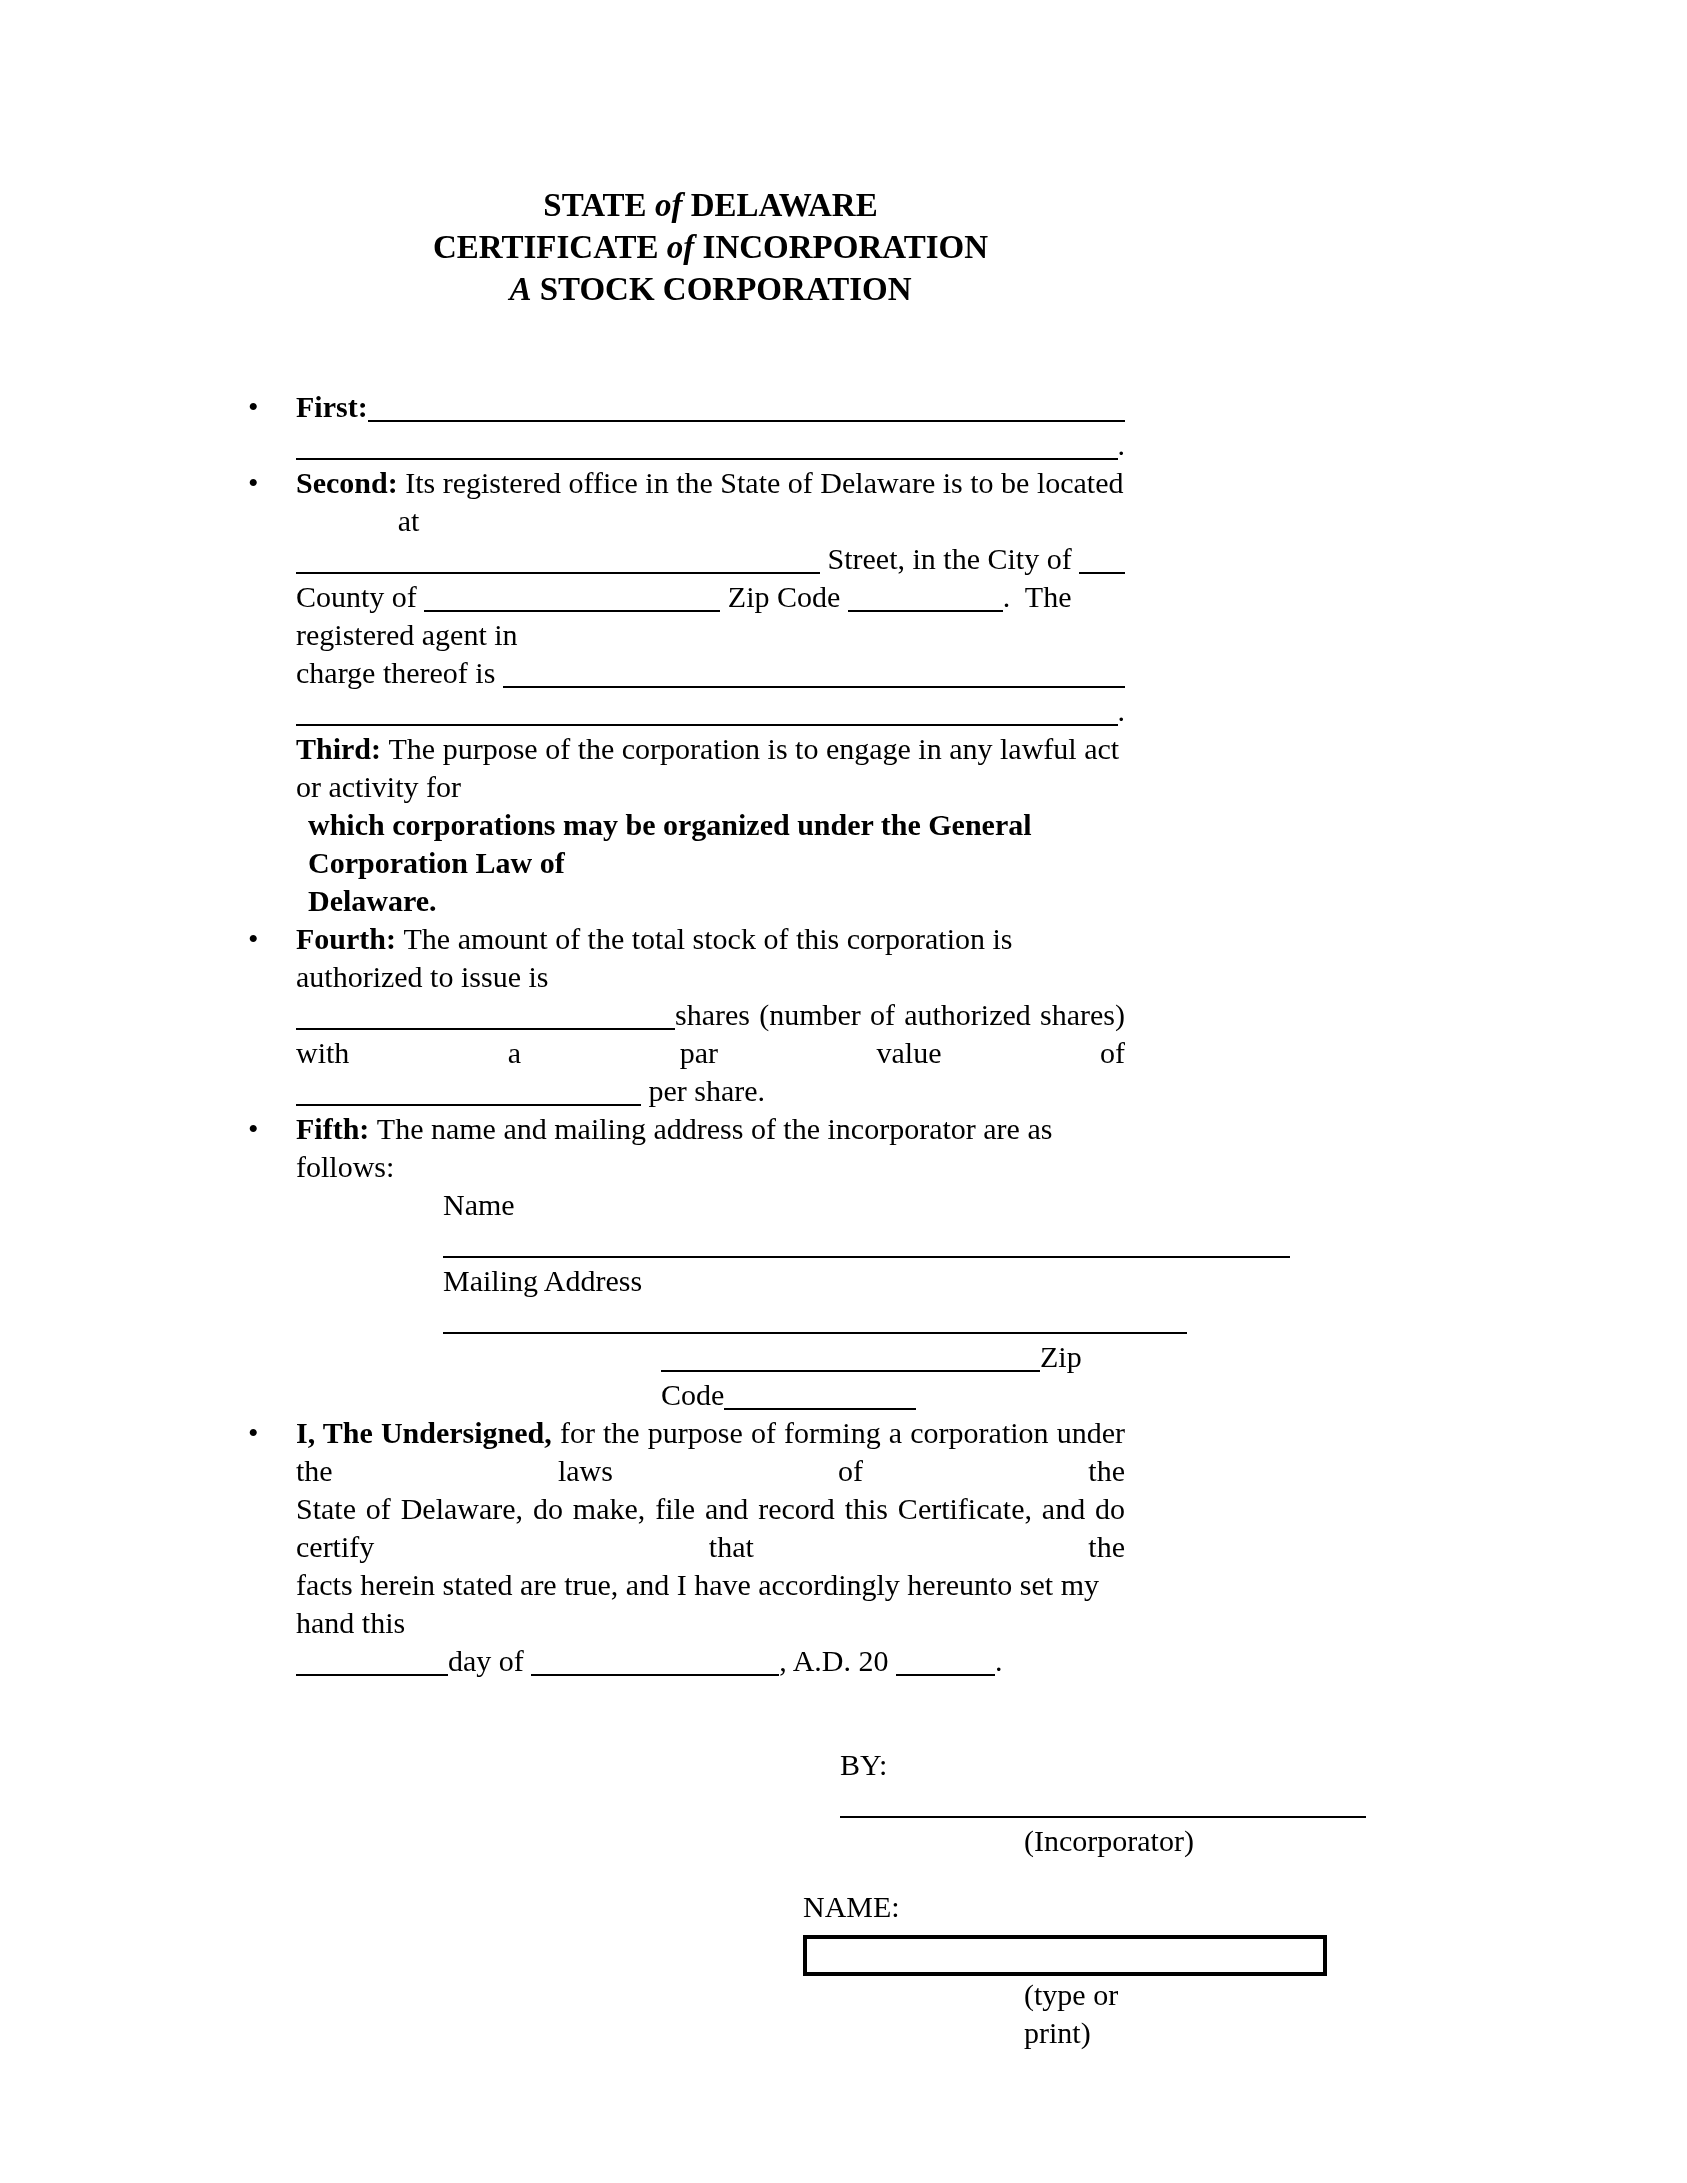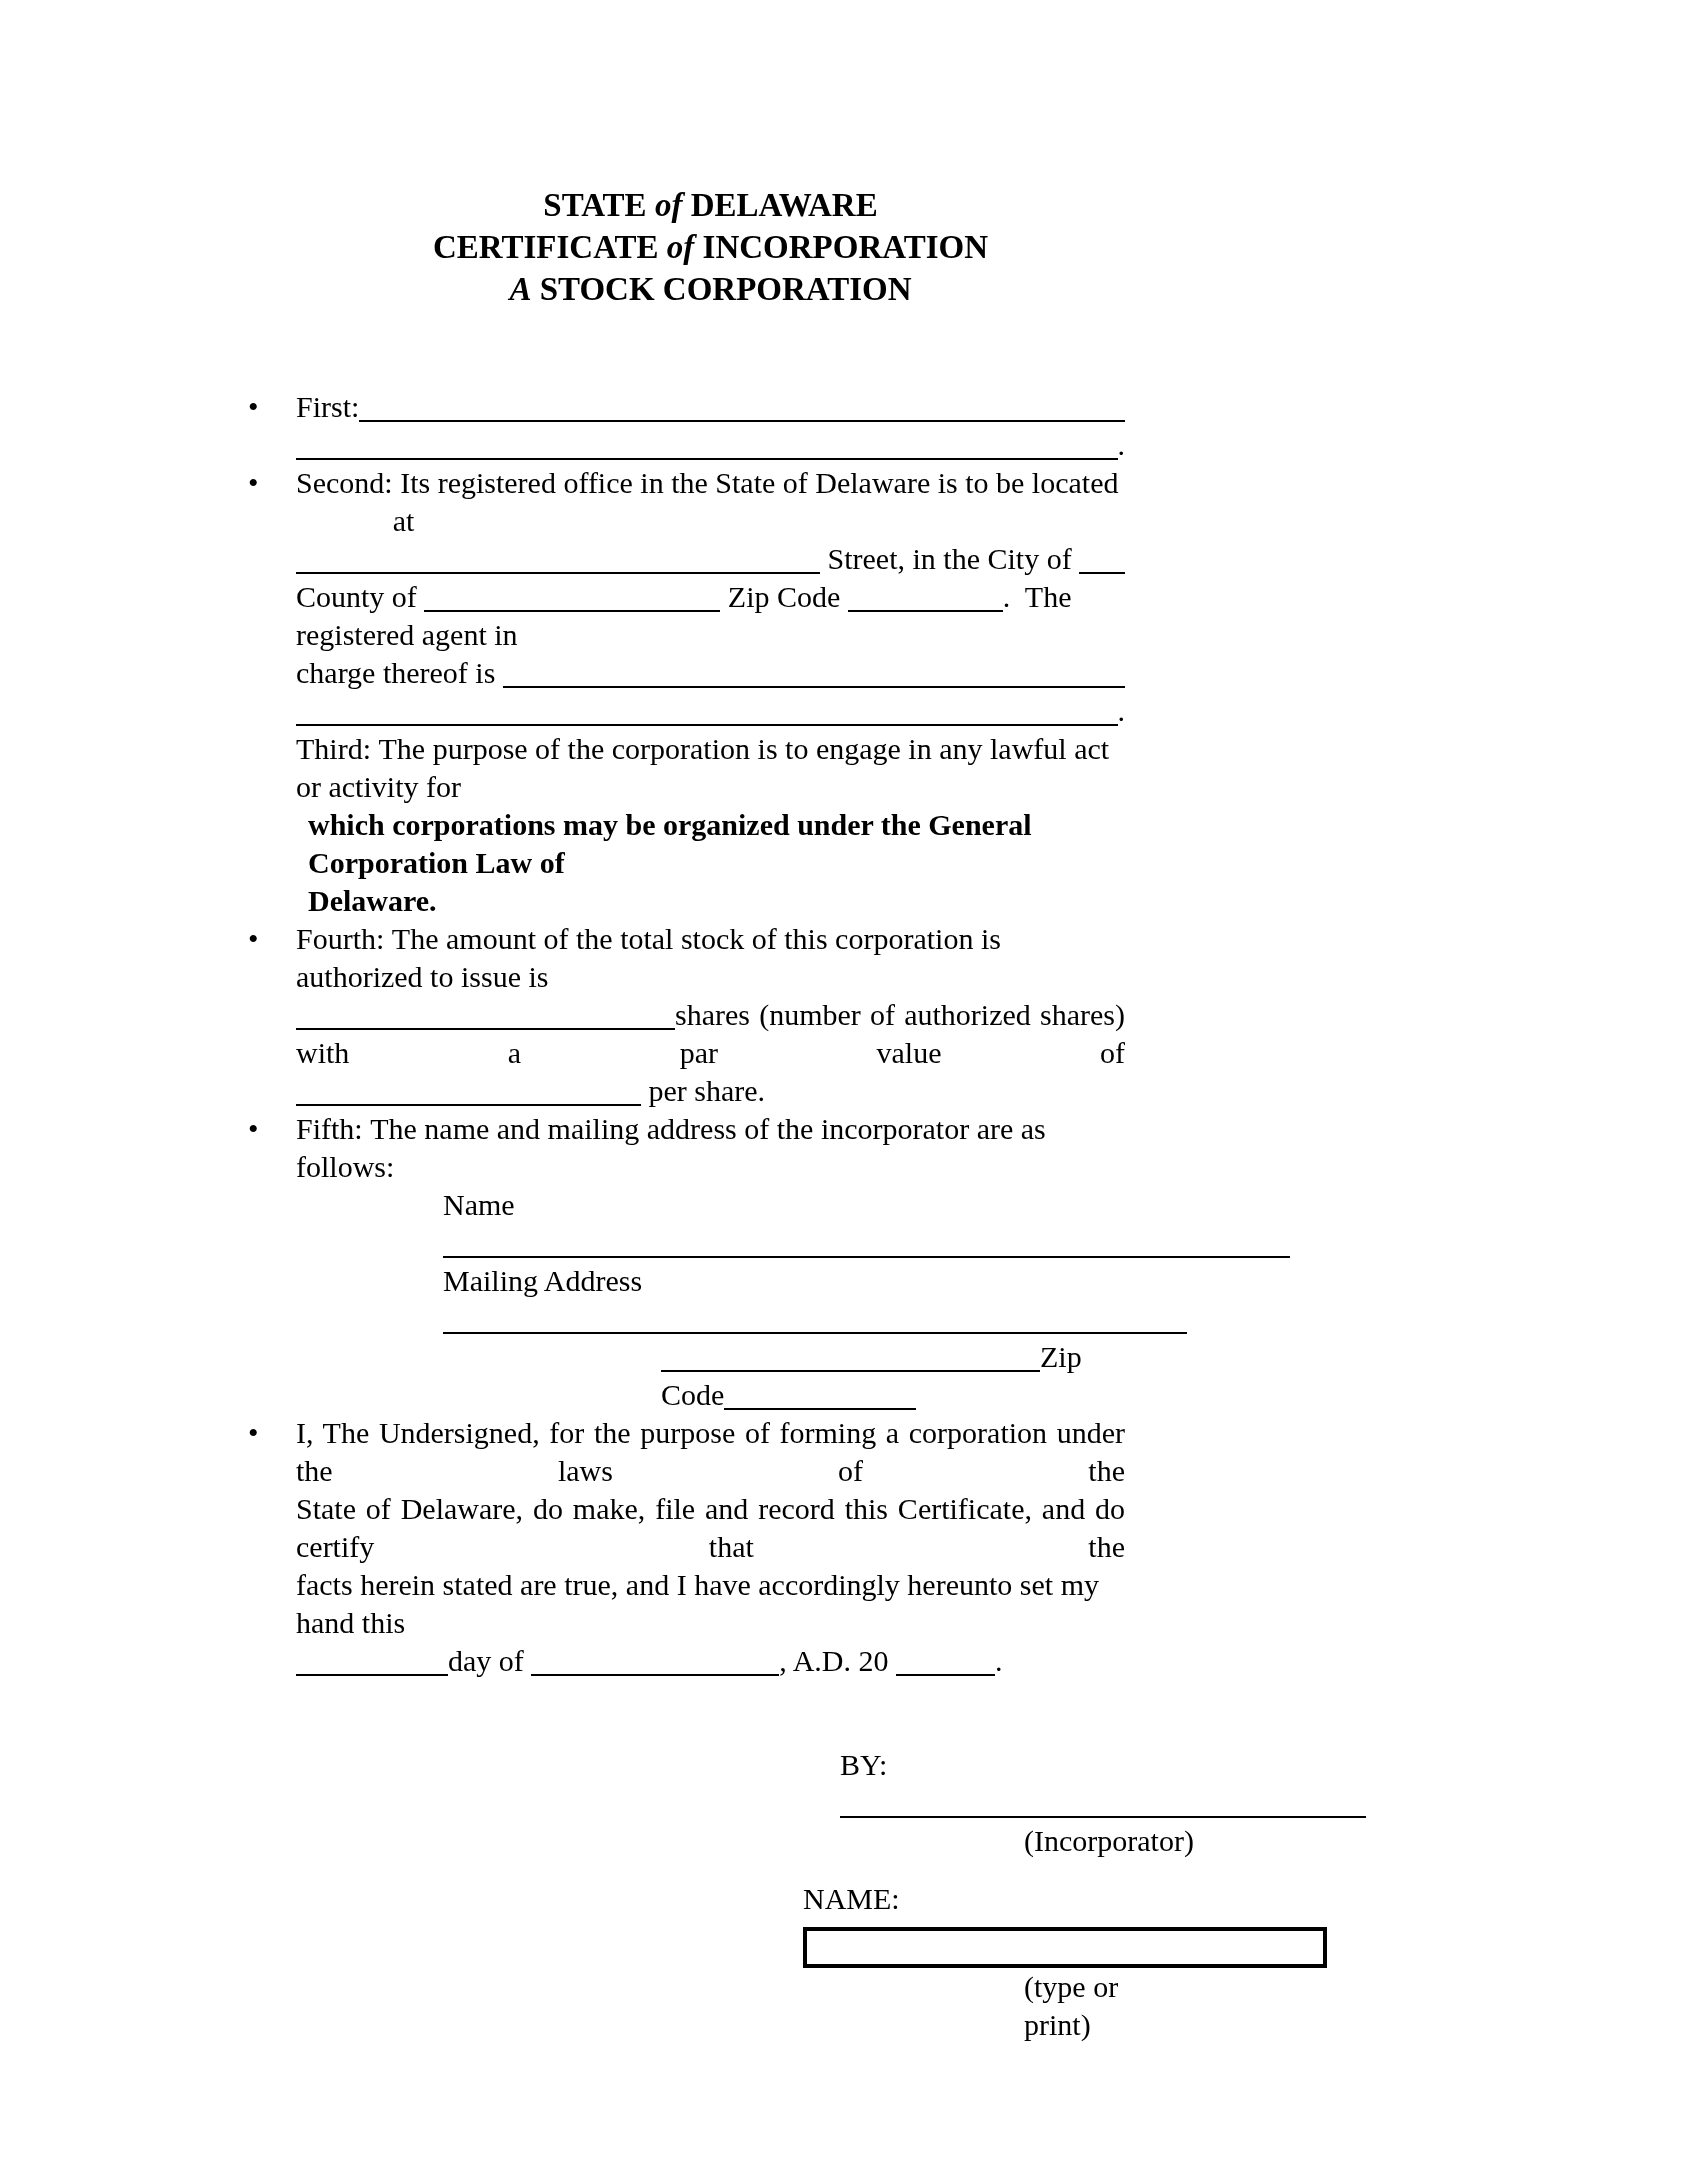--- a/index.html
+++ b/index.html
@@ -4,38 +4,38 @@
 <style>
   html,body{margin:0;padding:0;background:#ffffff;}
   .page{
     width:1400px;height:2183px;background:#fff;color:#000;
     font-family:"Liberation Serif","DejaVu Serif",serif;
     font-size:30px;line-height:38px;position:relative;overflow:hidden;
   }
   .content{padding:184px 275px 0 296px;}
   .title{text-align:center;font-weight:bold;font-size:33px;line-height:42px;margin-bottom:78px;}
   .it{font-style:italic;}
-  .b{font-weight:normal;}
+  .b{font-weight:bold;}
   .item{position:relative;}
   .bullet{position:absolute;left:-48px;top:0;}
   .flex{display:flex;align-items:baseline;}
   .grow{flex:1 1 auto;}
   .blank{display:inline-block;border-bottom:2.6px solid #000;height:20px;position:relative;top:4.6px;}
   .jline{text-align:justify;text-align-last:justify;}
   .hang{padding-left:12px;font-weight:bold;}
   .mt-third{}
   .indent-1{padding-left:147px;}
   .indent-2{padding-left:365px;}
   .w792{width:524px;} .w448{width:296px;} .w235{width:155px;}
   .w573{width:379px;} .w521{width:345px;} .w1280{width:847px;}
   .w1125{width:744px;} .w290{width:192px;} .w229{width:152px;}
   .w375{width:248px;} .w150{width:99px;} .w795{width:526px;}
   .sig-by{margin-left:544px;margin-top:66px;}
   .sig-cap1{margin-left:728px;}
-  .sig-name{margin-left:507px;margin-top:20px;}
+  .sig-name{margin-left:507px;margin-top:28px;}
   .sig-cap2{margin-left:728px;}
   .name-box{display:inline-block;width:516px;height:33px;border:4px solid #000;position:relative;top:9.3px;}
 </style>
 </head>
 <body>
 
 <div class="page">
   <div class="content">
 
     <div class="title">

